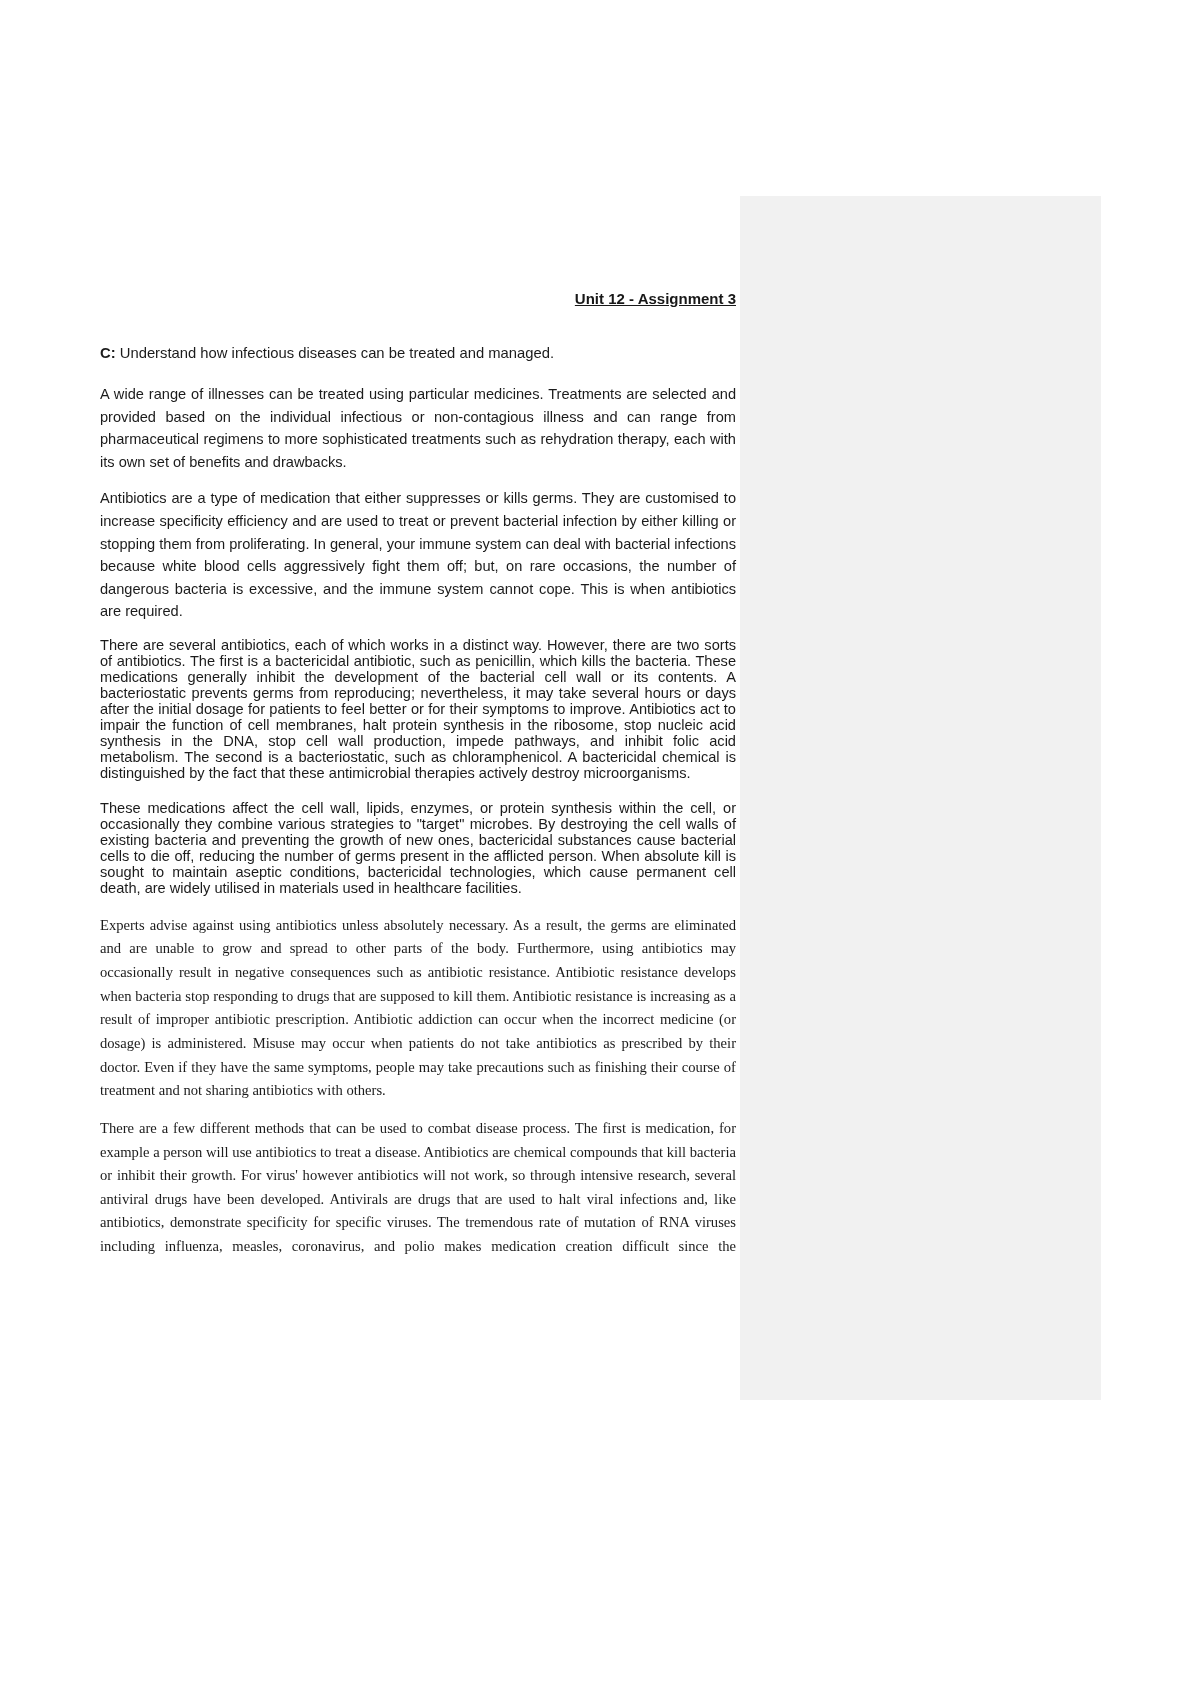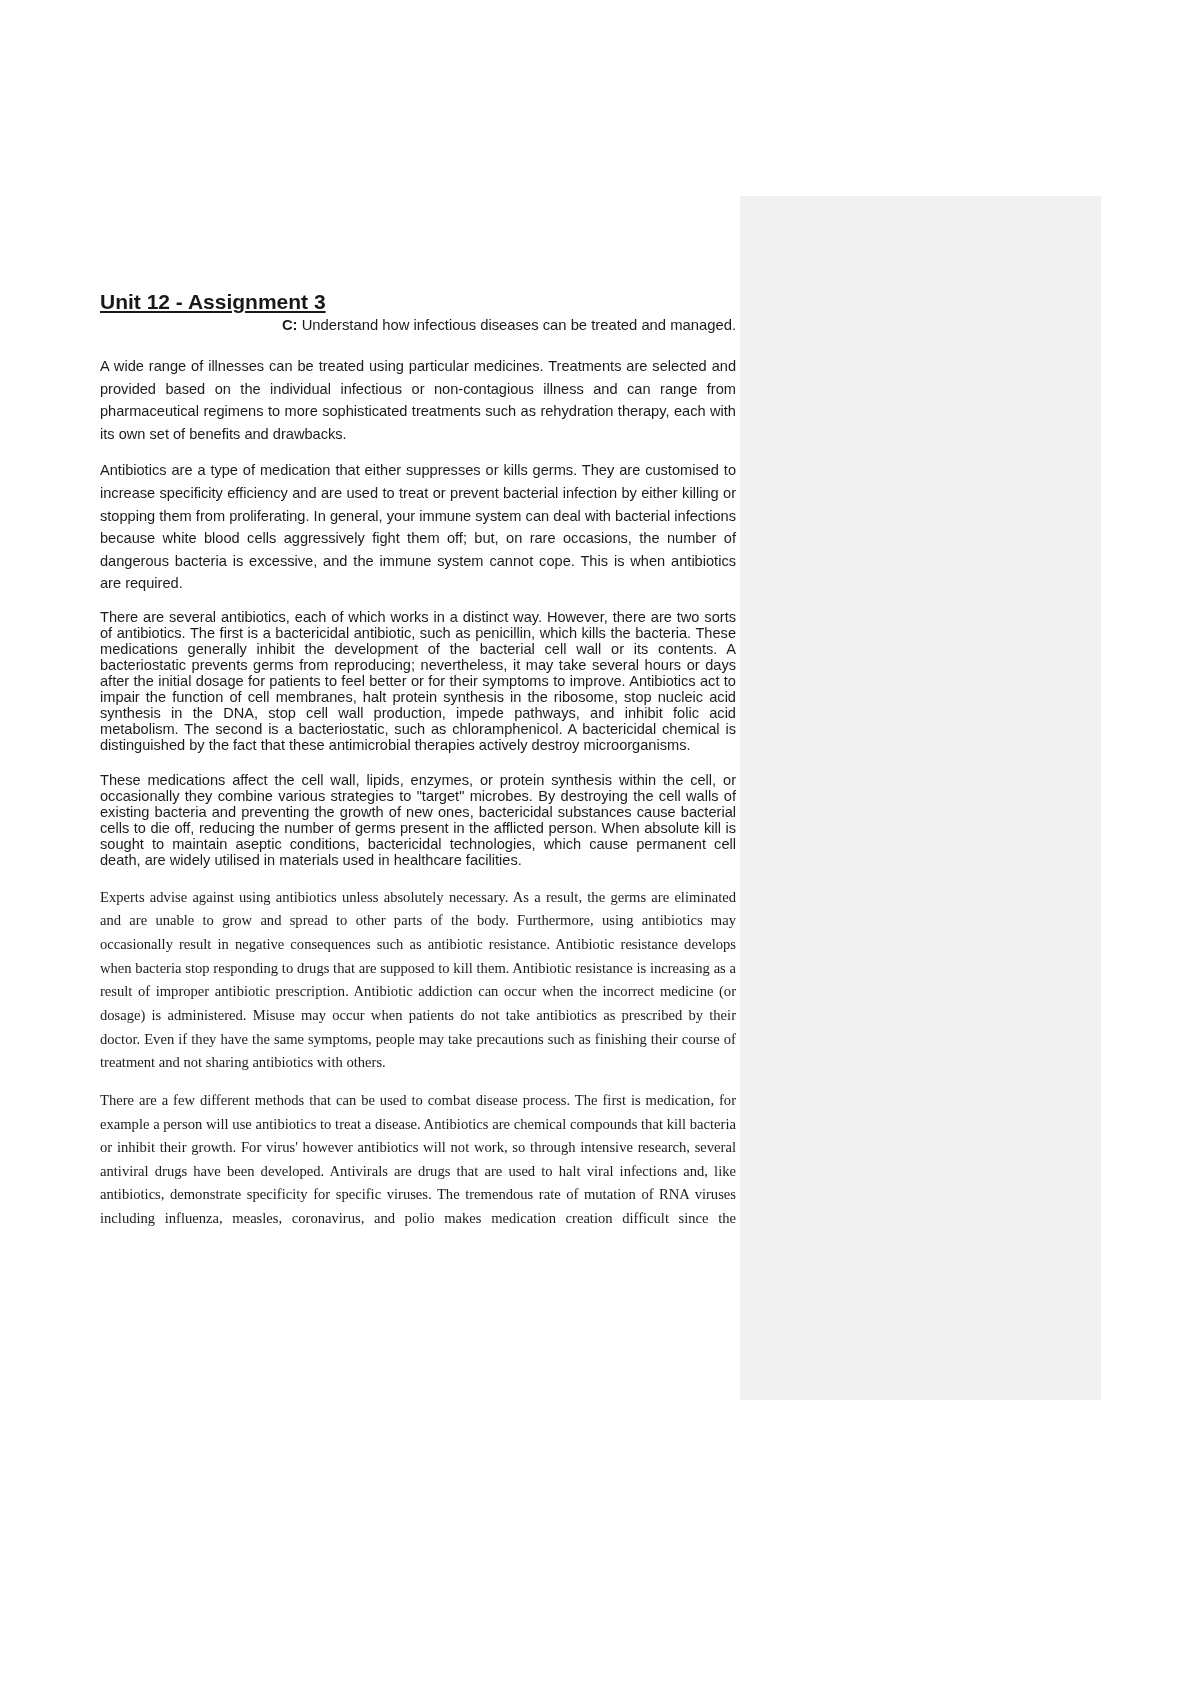--- a/index.html
+++ b/index.html
@@ -24,30 +24,30 @@
     background: #f1f1f1;
   }
   .content {
     position: absolute;
     left: 100px;
     top: 290px;
     width: 636px;
     color: #1b1b1b;
   }
   .doc-title {
-    font-size: 21px;
+    font-size: 15px;
     font-weight: bold;
     text-decoration: underline;
-    text-align: left;
-    margin: 0 0 3px 0;
+    text-align: right;
+    margin: 0 0 38px 0;
     color: #181818;
   }
   .doc-subtitle {
     font-size: 14.8px;
-    text-align: right;
+    text-align: left;
     margin: 0 0 22px 0;
     color: #1b1b1b;
   }
   .doc-subtitle .crit {
     font-weight: bold;
   }
   .para {
     font-size: 14.6px;
     text-align: justify;
     margin: 0 0 14px 0;

